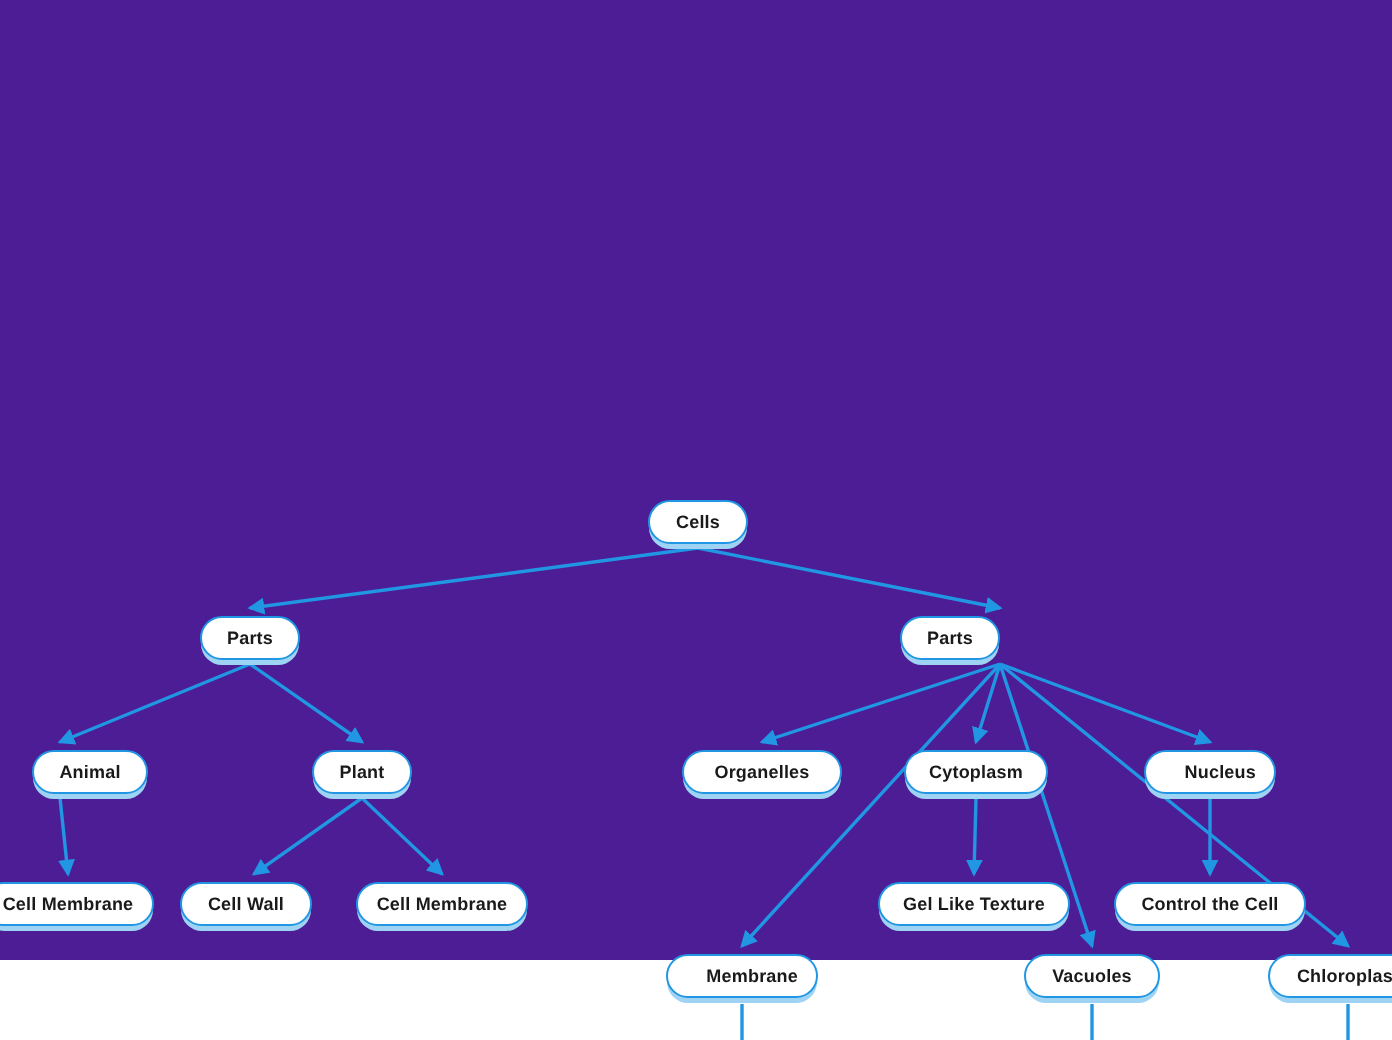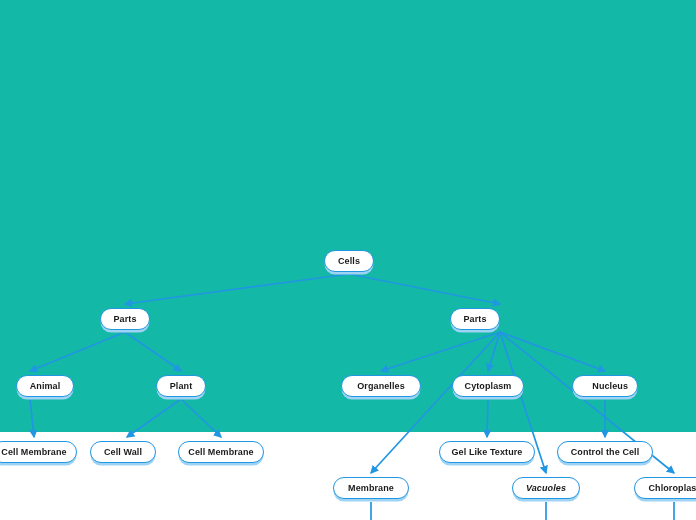--- a/index.html
+++ b/index.html
@@ -9,22 +9,22 @@
   }
   body {
     width: 696px;
     height: 520px;
     overflow: hidden;
     font-family: "Liberation Sans", sans-serif;
   }
   #canvas {
     position: relative;
     width: 696px;
-    height: 432px;
-    background: #14b8a6;
+    height: 480px;
+    background: #4c1d95;
   }
   #edge-layer {
     position: absolute;
     left: 0;
     top: 0;
     width: 696px;
     height: 520px;
   }
   .node {
     position: absolute;
@@ -111,23 +111,23 @@
       </div>
       <div class="node" style="left: 178px; top: 441px; width: 86px;">
         <span class="node-label">Cell Membrane</span>
       </div>
       <div class="node" style="left: 439px; top: 441px; width: 96px;">
         <span class="node-label">Gel Like Texture</span>
       </div>
       <div class="node" style="left: 557px; top: 441px; width: 96px;">
         <span class="node-label">Control the Cell</span>
       </div>
-      <div class="node" style="left: 333px; top: 477px; width: 76px;">
+      <div class="node" style="left: 333px; top: 477px; width: 76px; justify-content: flex-end;">
         <span class="node-label">Membrane</span>
       </div>
-      <div class="node" style="left: 512px; top: 477px; width: 68px; font-style: italic;">
+      <div class="node" style="left: 512px; top: 477px; width: 68px;">
         <span class="node-label">Vacuoles</span>
       </div>
       <div class="node" style="left: 634px; top: 477px; width: 80px;">
         <span class="node-label">Chloroplast</span>
       </div>
     </div>
 </div>
 
 </body></html>

